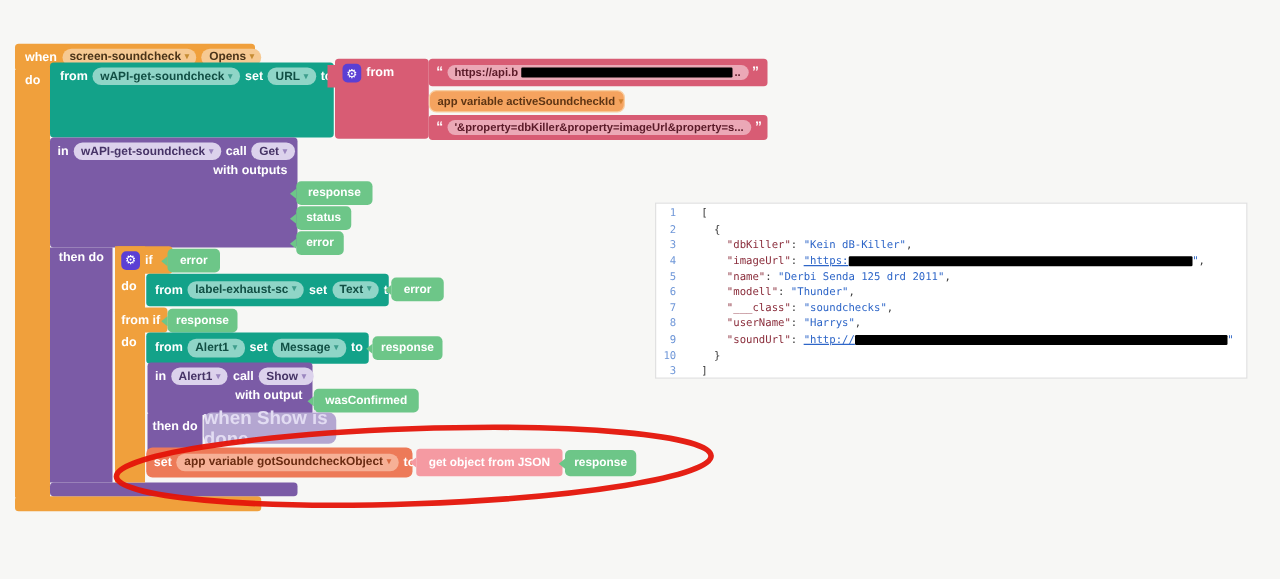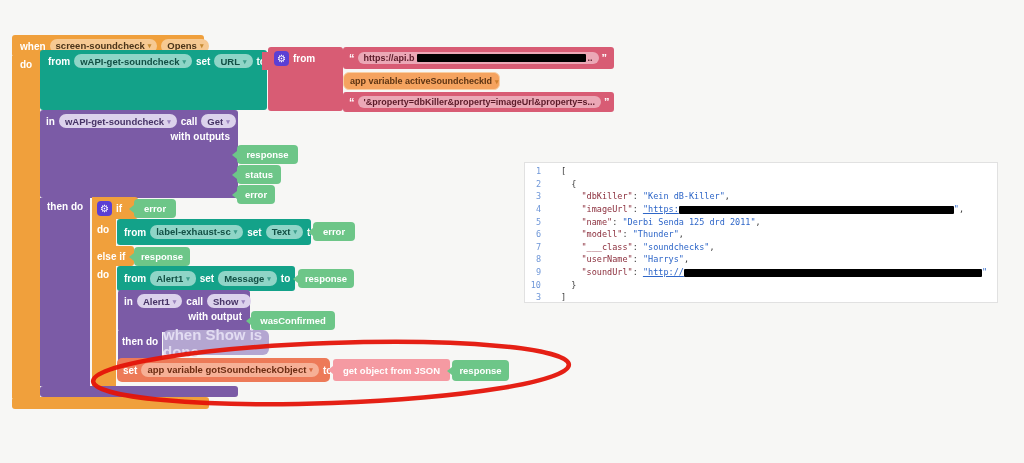--- a/index.html
+++ b/index.html
@@ -144,21 +144,21 @@
   <div class="abs blk purple" style="left:40px;top:386px;width:198px;height:11px"></div>
 
   <div class="abs orange" style="left:92px;top:197px;width:24px;height:189px"></div>
   <div class="abs blk orange row" style="left:92px;top:197px;width:46px;height:22px;padding-left:5px">
     <span class="gearchip">⚙</span>
     <span class="lbl">if</span>
   </div>
   <div class="gchip" style="left:134px;top:199px;width:42px;height:19px">error</div>
   <span class="abs lbl" style="left:97px;top:224px">do</span>
   <div class="abs blk orange row" style="left:92px;top:246px;width:42px;height:20px;padding-left:5px">
-    <span class="lbl">else if</span>
+    <span class="lbl">from if</span>
   </div>
   <div class="gchip" style="left:134px;top:247px;width:56px;height:19px">response</div>
   <span class="abs lbl" style="left:97px;top:269px">do</span>
 
   <div class="abs blk teal row" style="left:117px;top:219px;width:194px;height:26px;padding-left:7px">
     <span class="lbl">from</span>
     <span class="chip t-chip">
         <span>label-exhaust-sc</span>
         <span class="arr">▾</span>
       </span>

